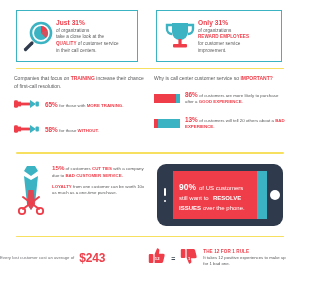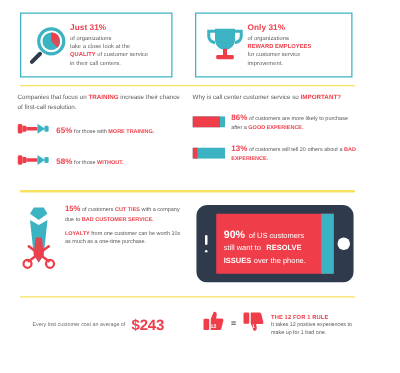--- a/index.html
+++ b/index.html
@@ -45,21 +45,21 @@
   .bar{flex:0 0 auto;}
 
   
   .bot-row{display:flex;padding:4px 14px 0 14px;box-sizing:border-box;gap:6px;justify-content:space-between;}
   .tie-block{display:flex;gap:4px;width:50%;}
   .tie-text p{margin:0 0 5px 0;font-size:4.4px;color:#58595b;line-height:1.42;}
   .tie-text .lead{color:#ef3e4a;font-weight:bold;font-size:6.2px;}
   .phone-block{width:50%;display:flex;align-items:center;justify-content:center;}
 
   
-  .footer{display:flex;align-items:center;padding:4px 14px 0 26px;box-sizing:border-box;gap:21px;}
+  .footer{display:flex;align-items:center;padding:4px 14px 0 0;box-sizing:border-box;gap:21px;}
   .foot-left{display:flex;align-items:center;gap:5px;width:48%;}
   .foot-label{font-size:4.3px;color:#6d6e71;line-height:1.35;text-align:left;}
   .foot-amount{color:#ef3e4a;font-weight:bold;font-size:12px;letter-spacing:-.2px;}
   .foot-right{display:flex;align-items:center;gap:5px;width:52%;}
   .rule-title{color:#ef3e4a;font-weight:bold;font-size:4.6px;letter-spacing:.1px;margin-bottom:1px;}
   .rule-body{font-size:4.3px;color:#58595b;line-height:1.4;}
   .equals{font-size:7px;color:#414b56;font-weight:bold;}
   .thumb-wrap{position:relative;display:inline-block;}
   .thumb-num{
     position:absolute;left:0;right:0;top:42%;

